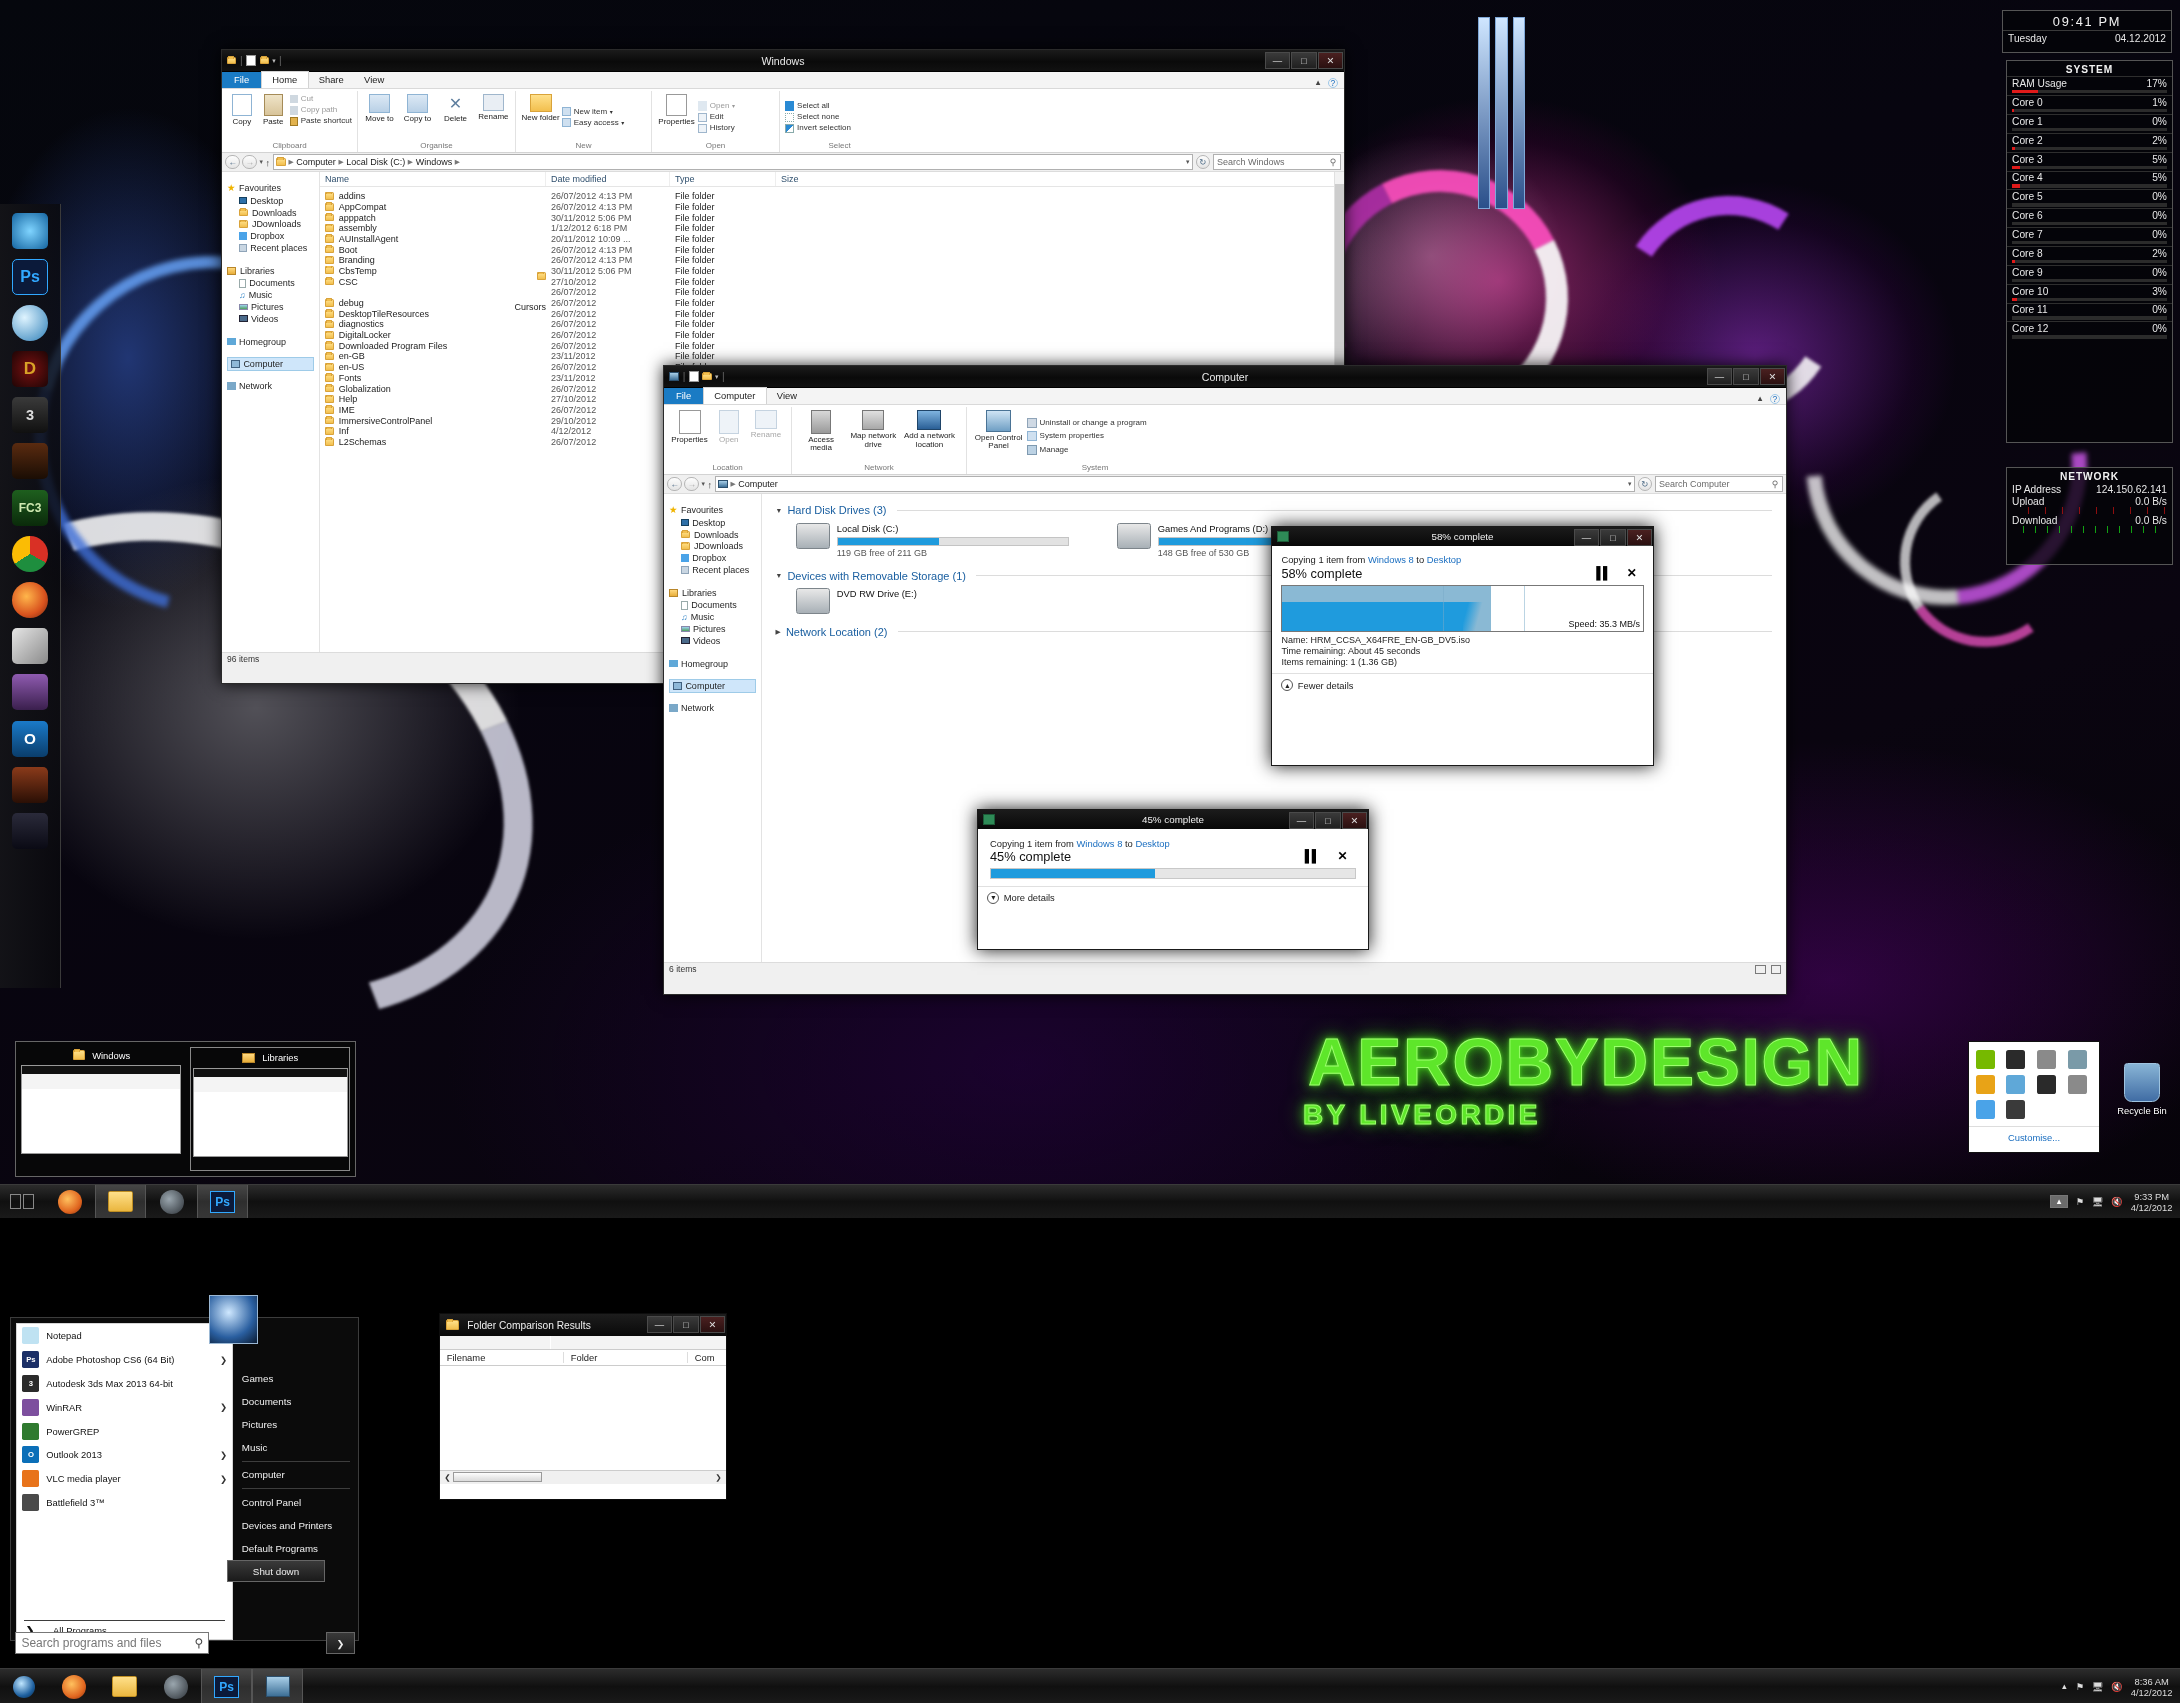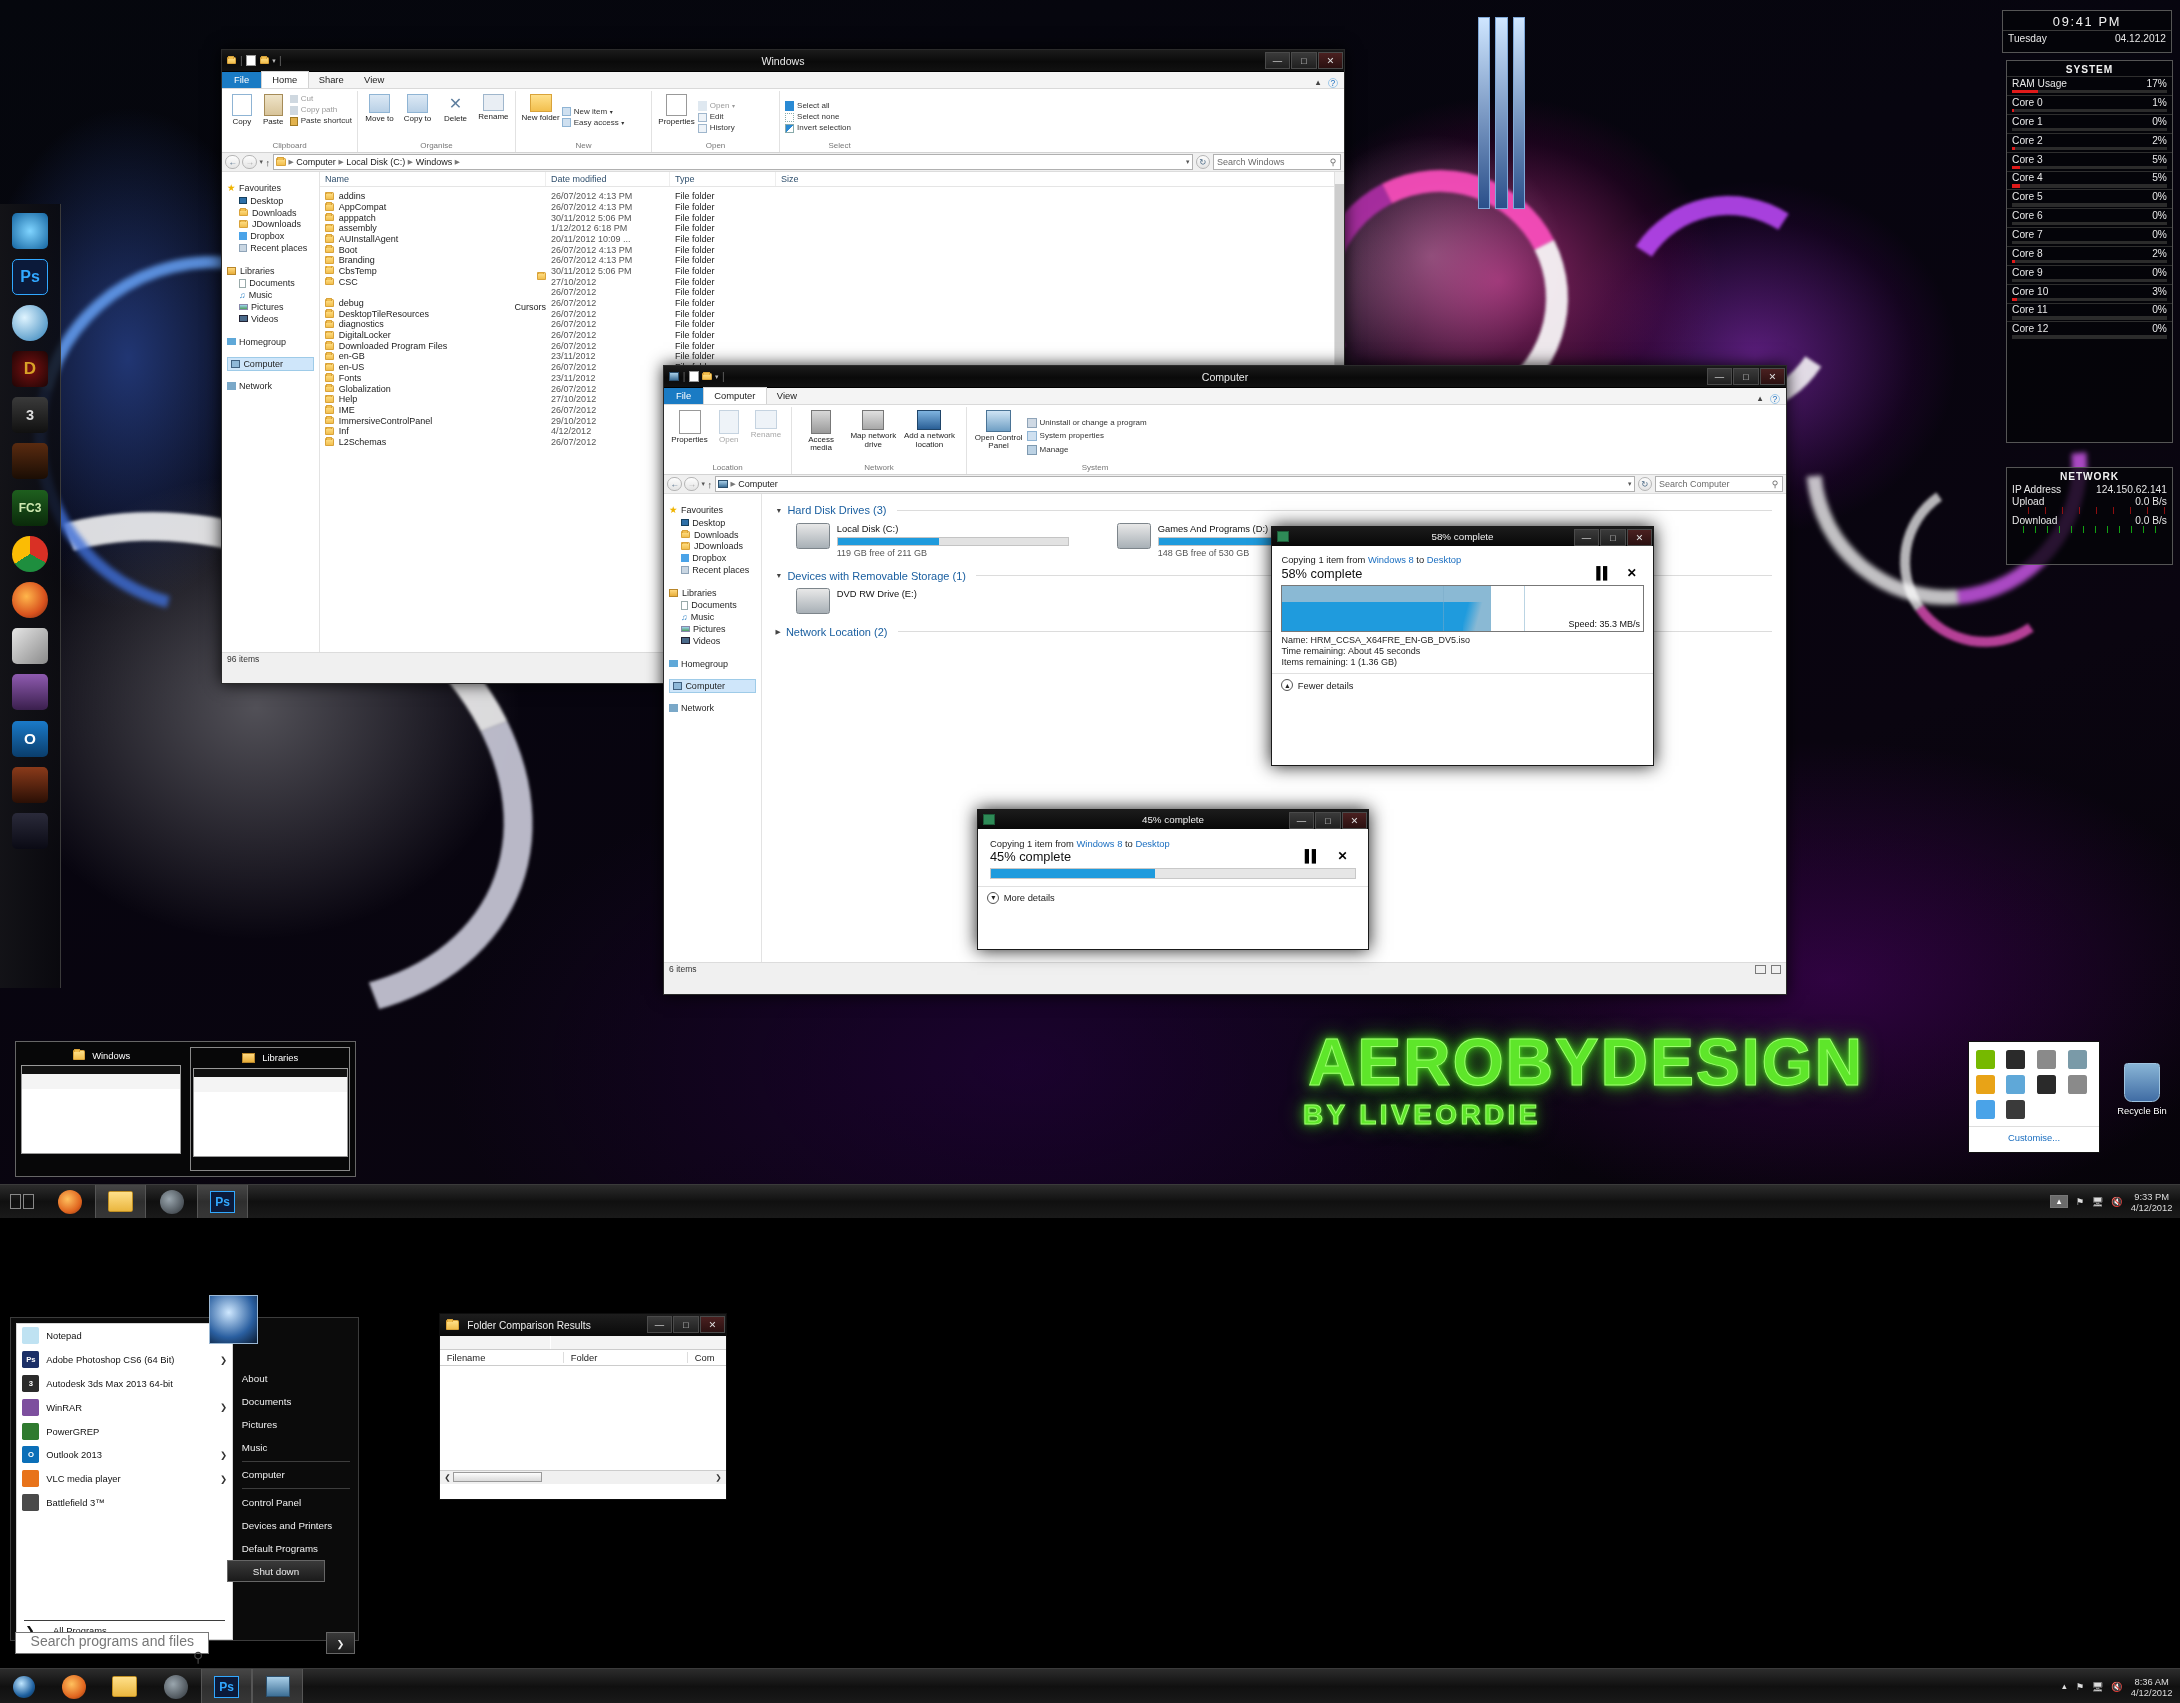--- a/index.html
+++ b/index.html
@@ -1241,36 +1241,36 @@
         </div>
       </div>
     <div class="sm-sep" style="margin:0 6.8px;"></div>
     <div class="sm-item">
       <span style="font-weight:bold;font-size:10.2px;margin-left:3.4px;">❯</span>
       <span style="margin-left:12px;">All Programs</span>
     </div>
   </div>
   <div class="sm-right">
     <div id="sm-right-items">
-        <div class="sm-ritem">About</div>
+        <div class="sm-ritem">Games</div>
         <div class="sm-ritem">Documents</div>
         <div class="sm-ritem">Pictures</div>
         <div class="sm-ritem">Music</div>
         <div class="sm-sep"></div>
         <div class="sm-ritem">Computer</div>
         <div class="sm-sep"></div>
         <div class="sm-ritem">Control Panel</div>
         <div class="sm-ritem">Devices and Printers</div>
         <div class="sm-ritem">Default Programs</div>
         <div class="sm-ritem">Help and Support</div>
       </div>
   </div>
 </div>
 <div style="position:absolute;left:209px;top:1295px;width:49px;height:49px;background:radial-gradient(circle at 40% 35%,#cfe8ff,#2a5fa0 60%,#0a1a30);border:1.7px solid #9bb8d4;"></div>
-<div style="position:absolute;left:15.3px;top:1632px;width:194px;height:22px;background:#fff;border:0.9px solid #777;display:flex;align-items:center;padding:0 5.1px;font-size:14px;color:#777;flex-direction:column;">
+<div style="position:absolute;left:15.3px;top:1632px;width:194px;height:22px;background:#fff;border:0.9px solid #777;display:flex;align-items:center;padding:0 5.1px;font-size:12px;color:#777;">
   <span>Search programs and files</span>
   <span style="margin-left:auto;color:#444;">⚲</span>
 </div>
 <div style="position:absolute;left:227px;top:1560px;width:98px;height:22px;background:linear-gradient(180deg,#3a3a3a,#1a1a1a);border:0.9px solid #666;color:#eee;font-size:9.8px;display:flex;align-items:center;justify-content:center;">
   <span>Shut down</span>
 </div>
 <div style="position:absolute;left:326px;top:1632px;width:29px;height:22px;background:linear-gradient(180deg,#3a3a3a,#1a1a1a);border:0.9px solid #666;color:#eee;font-size:9.4px;display:flex;align-items:center;justify-content:center;">❯</div>
 
 <div style="position:absolute;left:439px;top:1313px;width:288px;height:187px;background:#fff;border:1.7px solid #0d0d0d;box-shadow:0 0 15.3px #000;">
   <div style="height:22px;background:linear-gradient(180deg,#1d1d1d,#090909);display:flex;align-items:center;">

